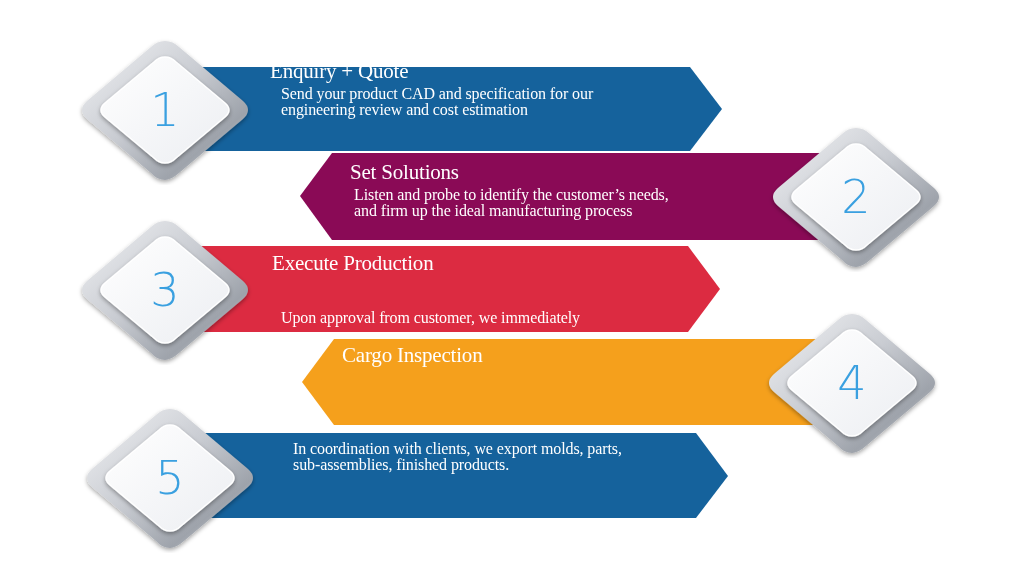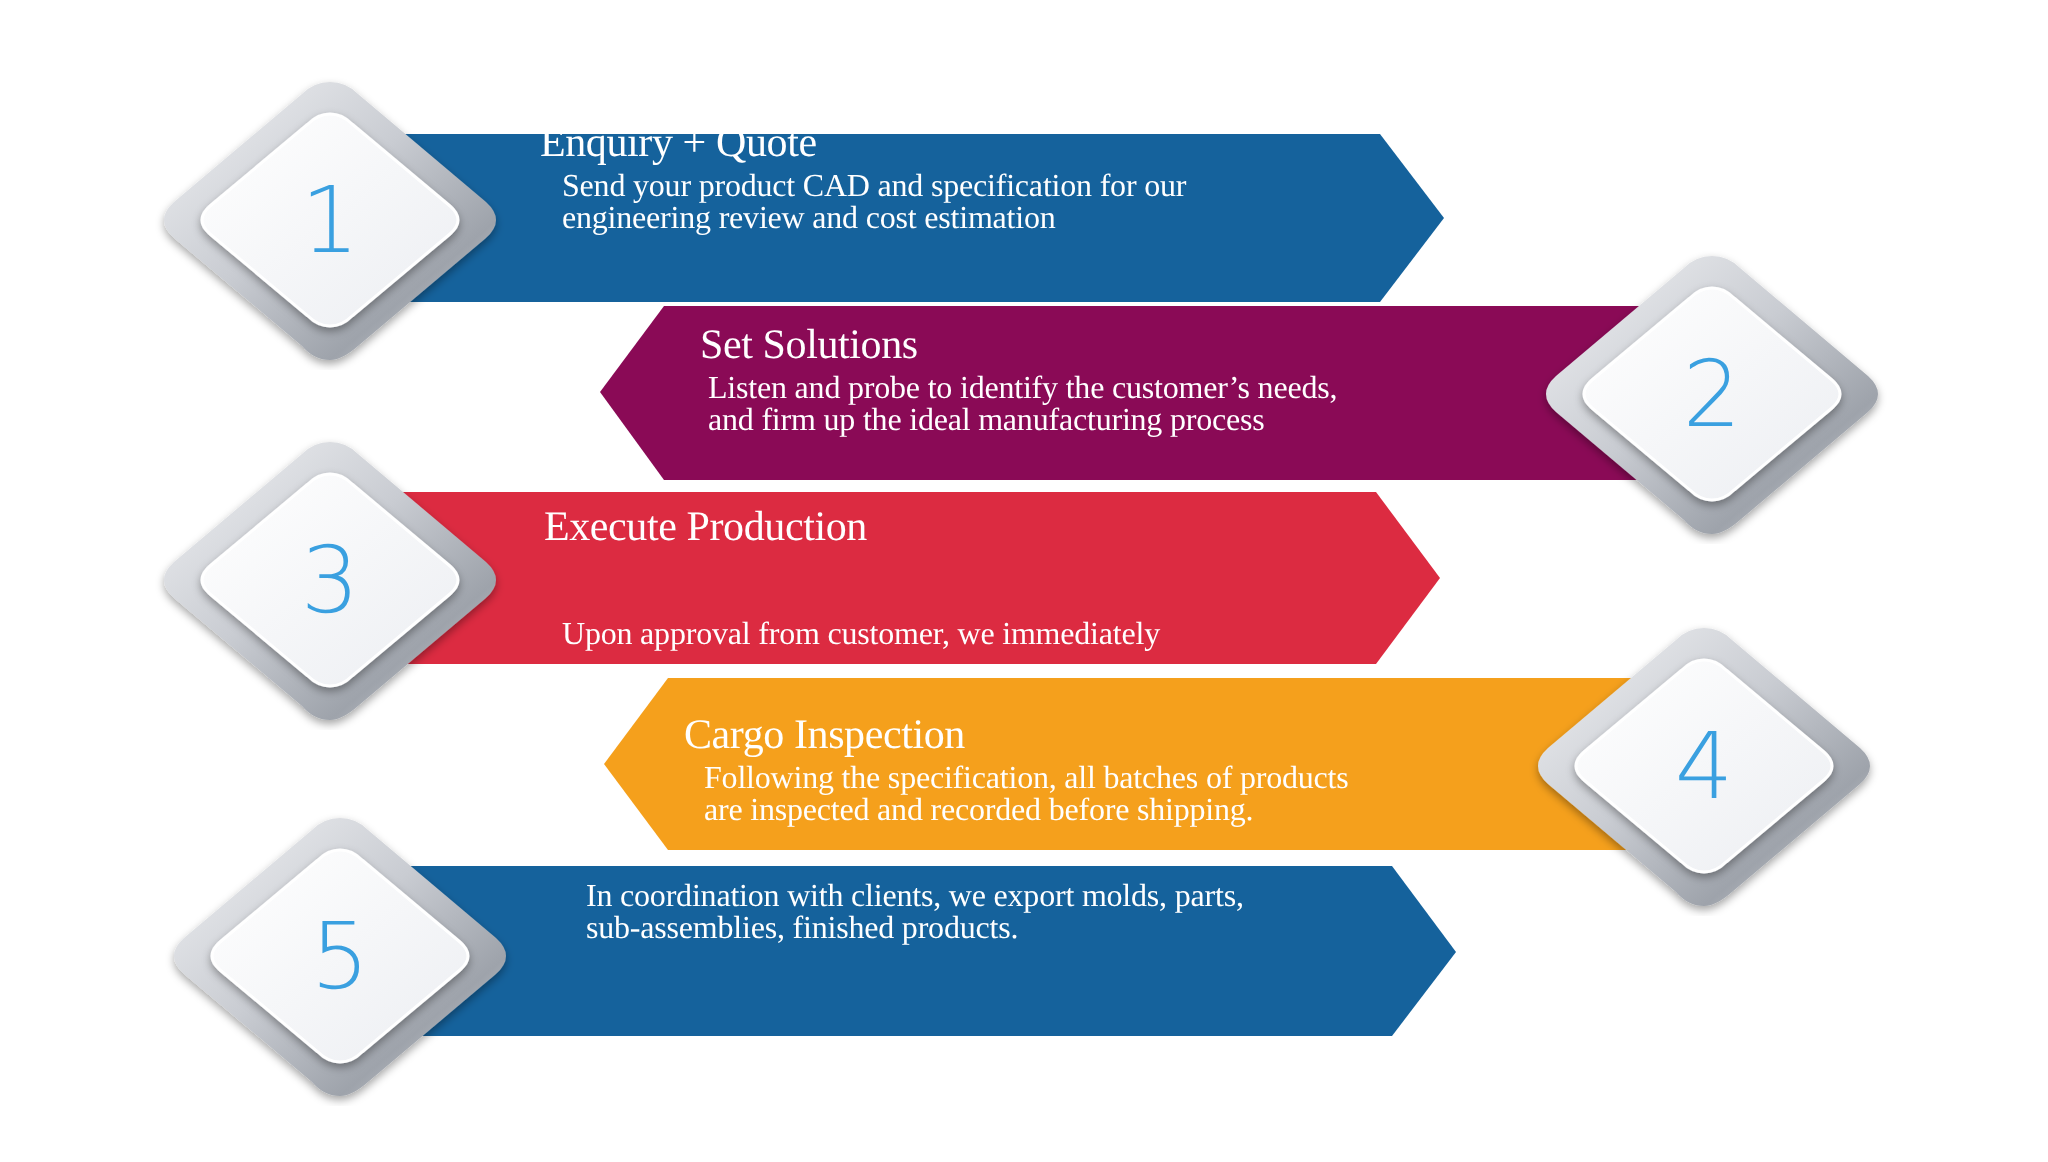--- a/index.html
+++ b/index.html
@@ -47,26 +47,22 @@
     </div>
   </div>
 
   <div class="step-text" style="left:272px; top:251px;">
     <div class="step-title">Execute Production</div>
     <div class="step-desc" style="margin-left:9px; white-space:pre;">
       <div>Upon approval from customer, we immediately</div>
     </div>
   </div>
 
-  <div class="step-text" style="left:342px; top:343px;margin-top:12px;">
+  <div class="step-text" style="left:342px; top:343px;">
     <div class="step-title">Cargo Inspection</div>
-    <div class="step-desc" style="margin-left:10px;">
-      <div>Following the specification, all batches of products</div>
-      <div>are inspected and recorded before shipping.</div>
-    </div>
   </div>
 
   <div class="step-text" style="left:276px; top:438px;">
     <div class="step-desc" style="margin-left:17px;">
       <div>In coordination with clients, we export molds, parts,</div>
       <div>sub-assemblies, finished products.</div>
     </div>
   </div>
 
   <svg width="0" height="0" style="position:absolute">

